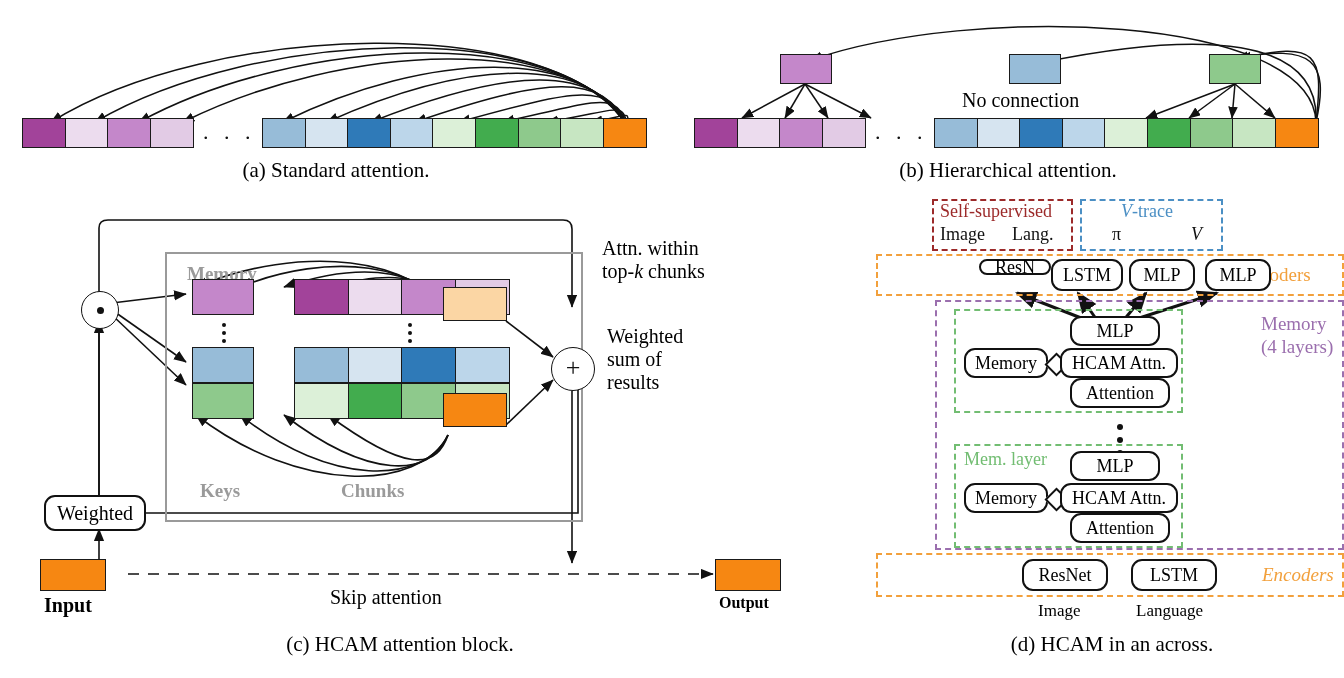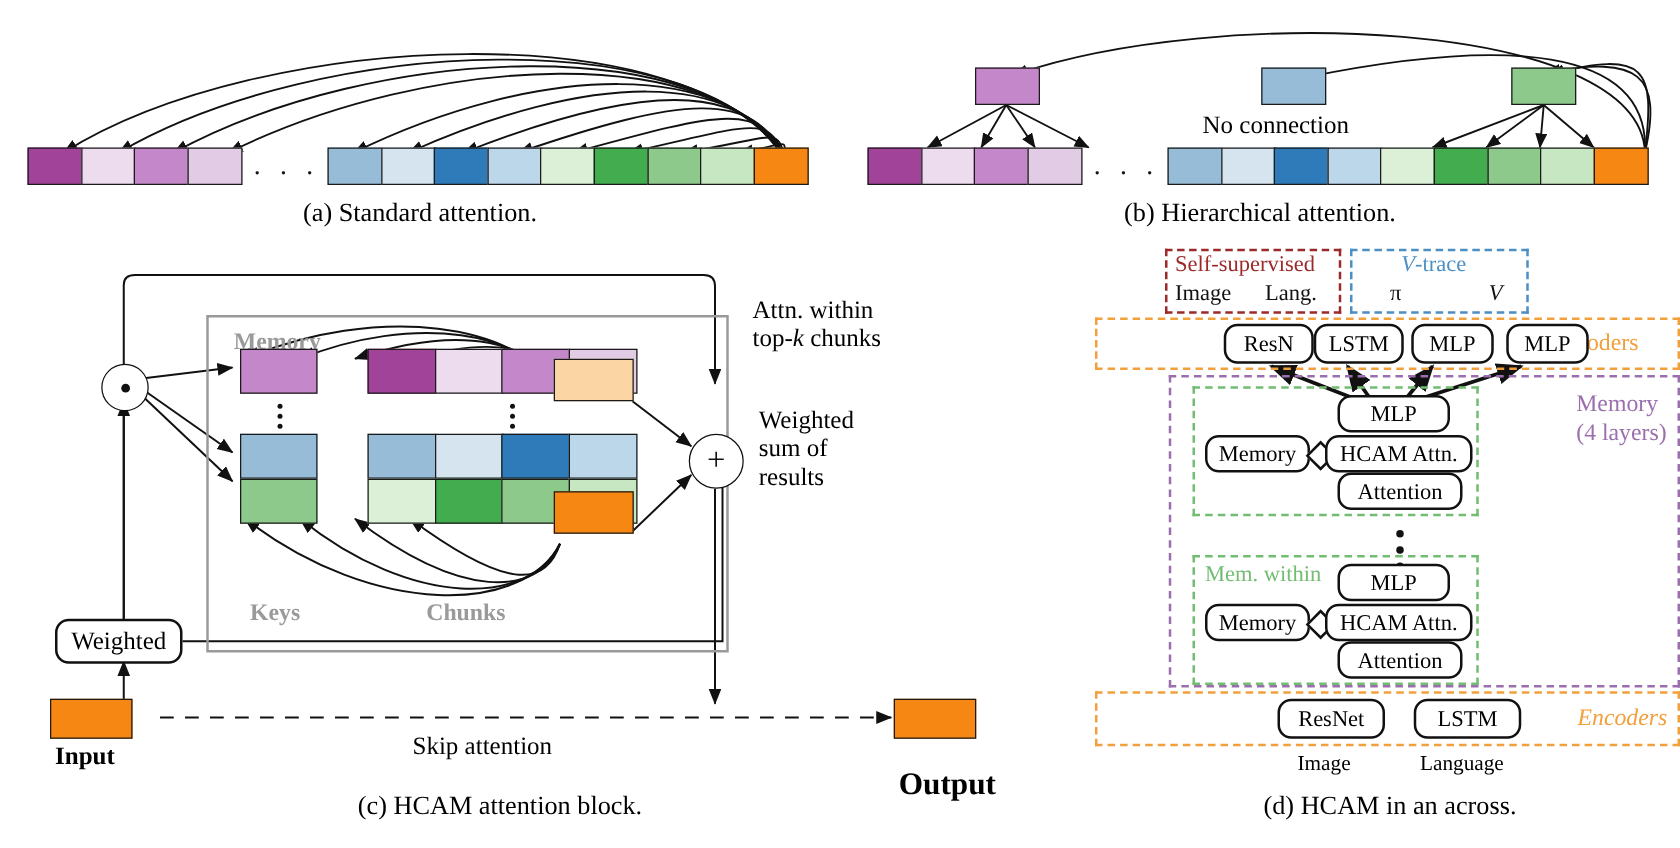--- a/index.html
+++ b/index.html
@@ -230,21 +230,21 @@
     <div>sum of</div>
     <div>results</div>
   </div>
 
   <div class="rr" style="left:44px;top:300px;width:102px;height:36px;font-size:20px;">Weighted</div>
 
   <div class="chunkbox" style="left:40px;top:364px;width:66px;height:32px;background:#f68712;"></div>
   <div class="lbl b" style="left:44px;top:399px;font-size:20px;">Input</div>
 
   <div class="chunkbox" style="left:715px;top:364px;width:66px;height:32px;background:#f68712;"></div>
-  <div class="lbl b" style="left:719px;top:399px;font-size:25px;margin-top:20px;">Output</div>
+  <div class="lbl b" style="left:719px;top:399px;font-size:16px;">Output</div>
 
   <div class="lbl" style="left:330px;top:391px;font-size:20px;">Skip attention</div>
 
   <div class="cap" style="left:0;top:437px;width:800px;">(c) HCAM attention block.</div>
 </div>
 
 <div class="panel" style="left:880px;top:195px;width:464px;height:483px;">
 
   <svg width="464" height="483">
     <defs>
@@ -270,21 +270,21 @@
   <div class="dlab" style="left:132px;top:29px;color:#111;font-size:18px;">Lang.</div>
 
   <div class="dash" style="left:200px;top:4px;width:143px;height:52px;border-color:#4b8fc4;"></div>
   <div class="dlab" style="left:241px;top:6px;color:#4b8fc4;font-size:18px;">
     <span class="ital">V</span>-trace</div>
   <div class="dlab" style="left:232px;top:29px;color:#111;font-size:18px;">π</div>
   <div class="dlab ital" style="left:311px;top:29px;color:#111;font-size:18px;">V</div>
 
   <div class="dash" style="left:-4px;top:59px;width:468px;height:42px;border-color:#f2a03c;"></div>
   <div class="dlab" style="left:359px;top:69px;color:#f2a03c;font-size:19px;">Decoders</div>
-  <div class="rr" style="left:99px;top:64px;width:72px;height:32px;">ResN</div>
+  <div class="rr" style="left:99px;top:64px;width:72px;height:16px;">ResN</div>
   <div class="rr" style="left:171px;top:64px;width:72px;height:32px;">LSTM</div>
   <div class="rr" style="left:249px;top:64px;width:66px;height:32px;">MLP</div>
   <div class="rr" style="left:325px;top:64px;width:66px;height:32px;">MLP</div>
 
   <div class="dash" style="left:55px;top:105px;width:409px;height:250px;border-color:#9b6fae;"></div>
   <div class="dlab" style="left:381px;top:118px;color:#9b6fae;font-size:19px;">Memory</div>
   <div class="dlab" style="left:381px;top:141px;color:#9b6fae;font-size:19px;">(4 layers)</div>
 
   <div class="dash" style="left:74px;top:114px;width:229px;height:104px;border-color:#72bd72;"></div>
   <div class="rr" style="left:190px;top:121px;width:90px;height:30px;">MLP</div>
@@ -294,21 +294,21 @@
   <div class="rr" style="left:180px;top:153px;width:118px;height:30px;">HCAM Attn.</div>
   <div class="rr" style="left:190px;top:183px;width:100px;height:30px;">Attention</div>
 
   <div class="vdots" style="left:228px;top:222px;width:24px;">
       <i style="width:6px;height:6px;margin:7px auto;"></i>
       <i style="width:6px;height:6px;margin:7px auto;"></i>
       <i style="width:6px;height:6px;margin:7px auto;"></i>
     </div>
 
   <div class="dash" style="left:74px;top:249px;width:229px;height:104px;border-color:#72bd72;"></div>
-  <div class="dlab" style="left:84px;top:254px;color:#72bd72;font-size:18px;">Mem. within</div>
+  <div class="dlab" style="left:84px;top:254px;color:#72bd72;font-size:18px;">Mem. layer</div>
   <div class="rr" style="left:190px;top:256px;width:90px;height:30px;">MLP</div>
   <div class="rr" style="left:84px;top:288px;width:84px;height:30px;">Memory</div>
   <div style="position:absolute;left:168px;top:296px;width:13px;height:13px;background:#fff;
               border:2.2px solid #111;transform:rotate(45deg);"></div>
   <div class="rr" style="left:180px;top:288px;width:118px;height:30px;">HCAM Attn.</div>
   <div class="rr" style="left:190px;top:318px;width:100px;height:30px;">Attention</div>
 
   <div class="dash" style="left:-4px;top:358px;width:468px;height:44px;border-color:#f2a03c;"></div>
   <div class="dlab" style="left:382px;top:369px;color:#f2a03c;font-size:19px;font-style:italic;">Encoders</div>
   <div class="rr" style="left:142px;top:364px;width:86px;height:32px;">ResNet</div>

